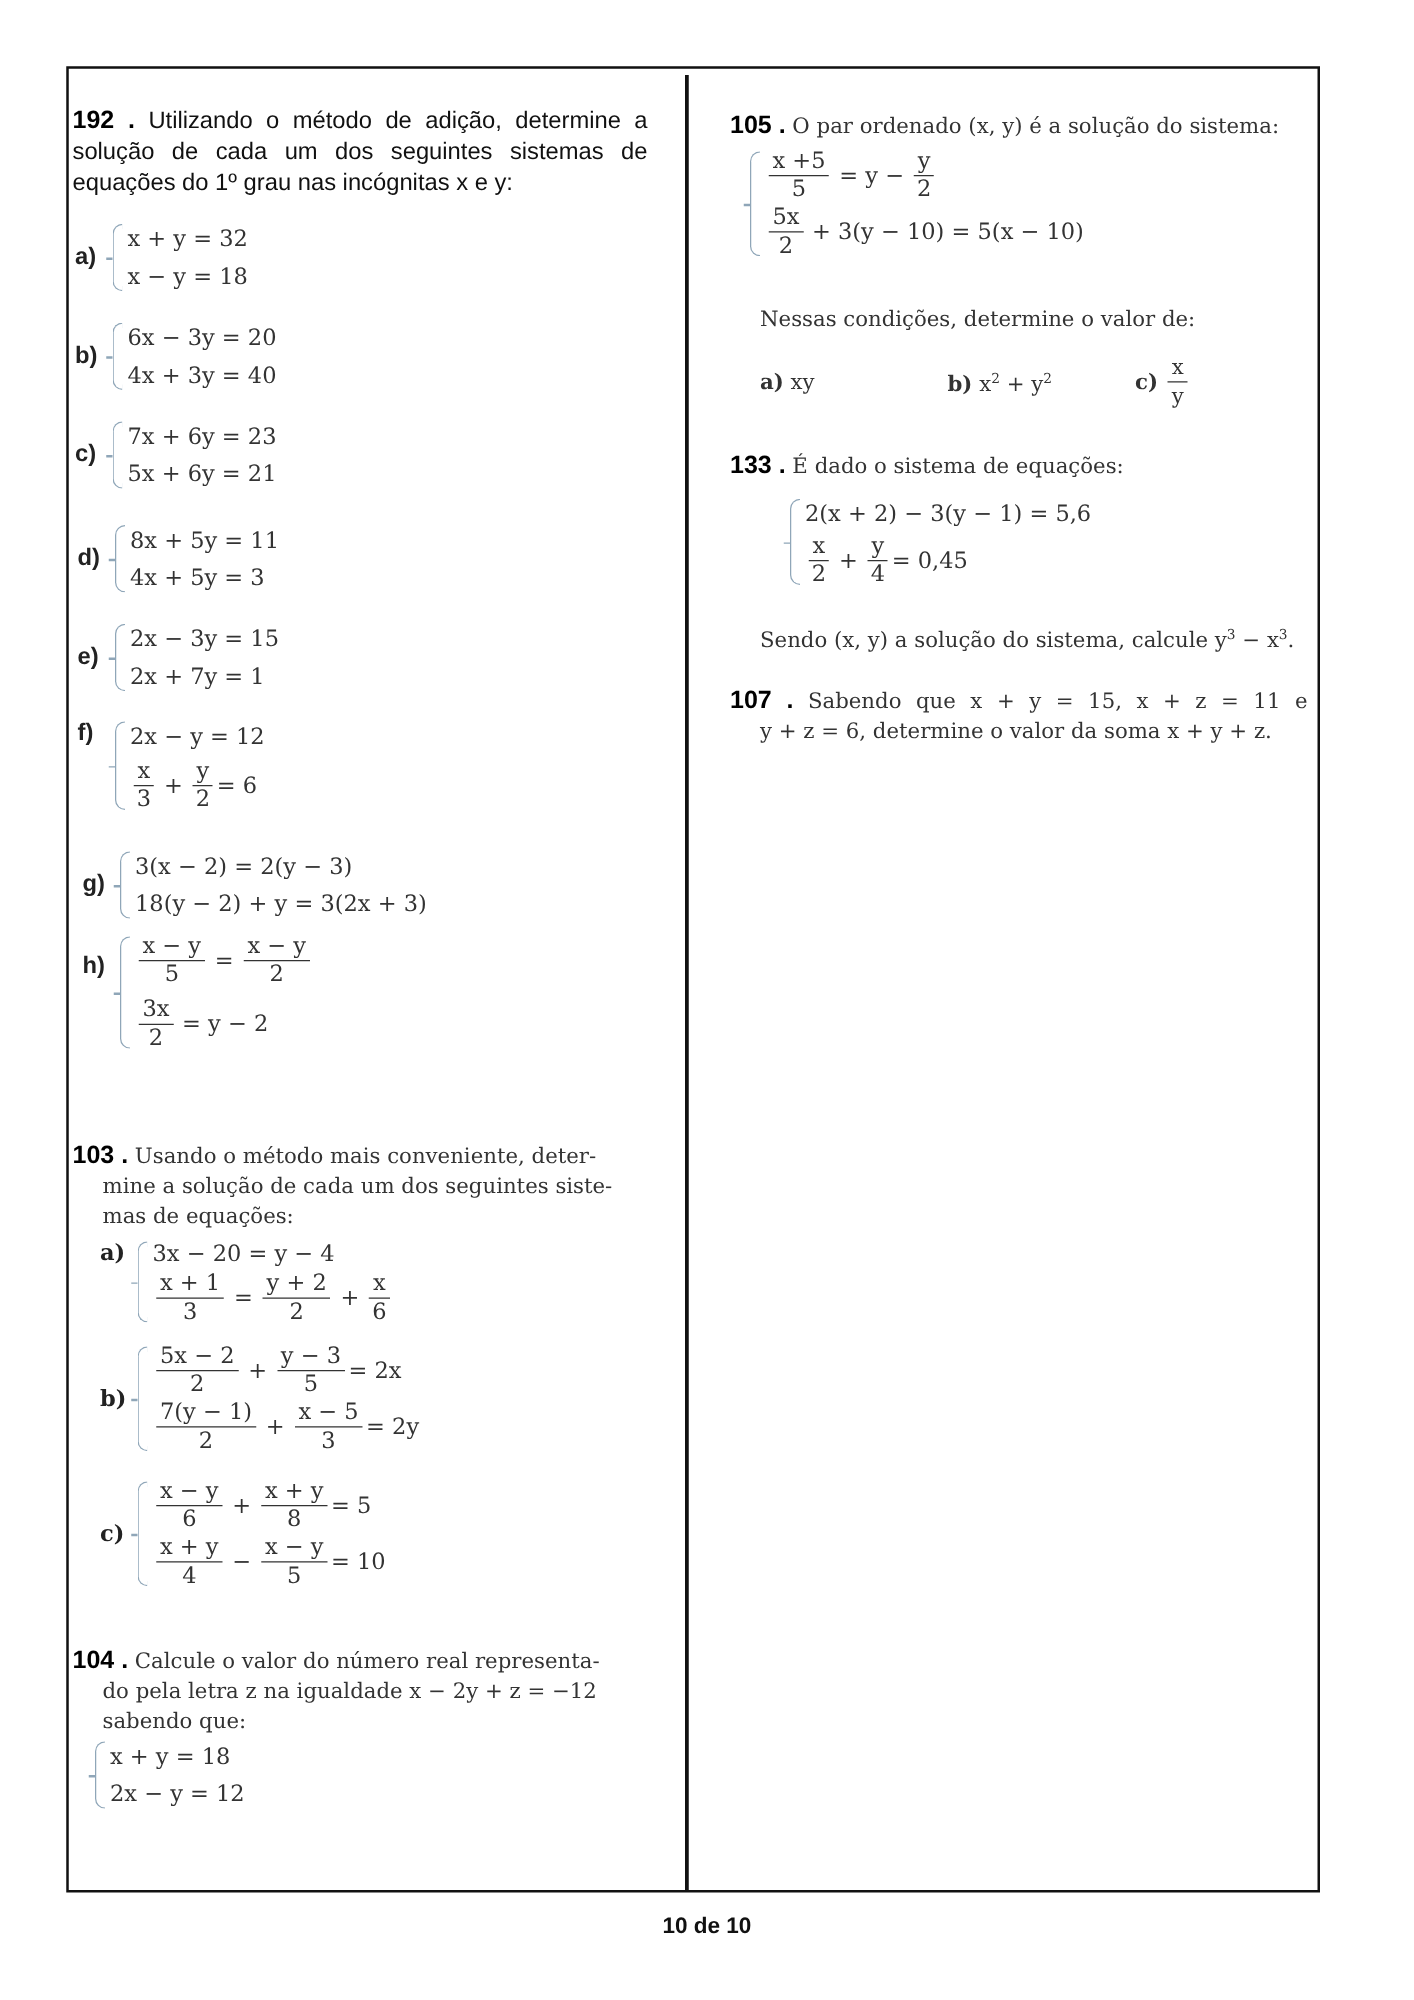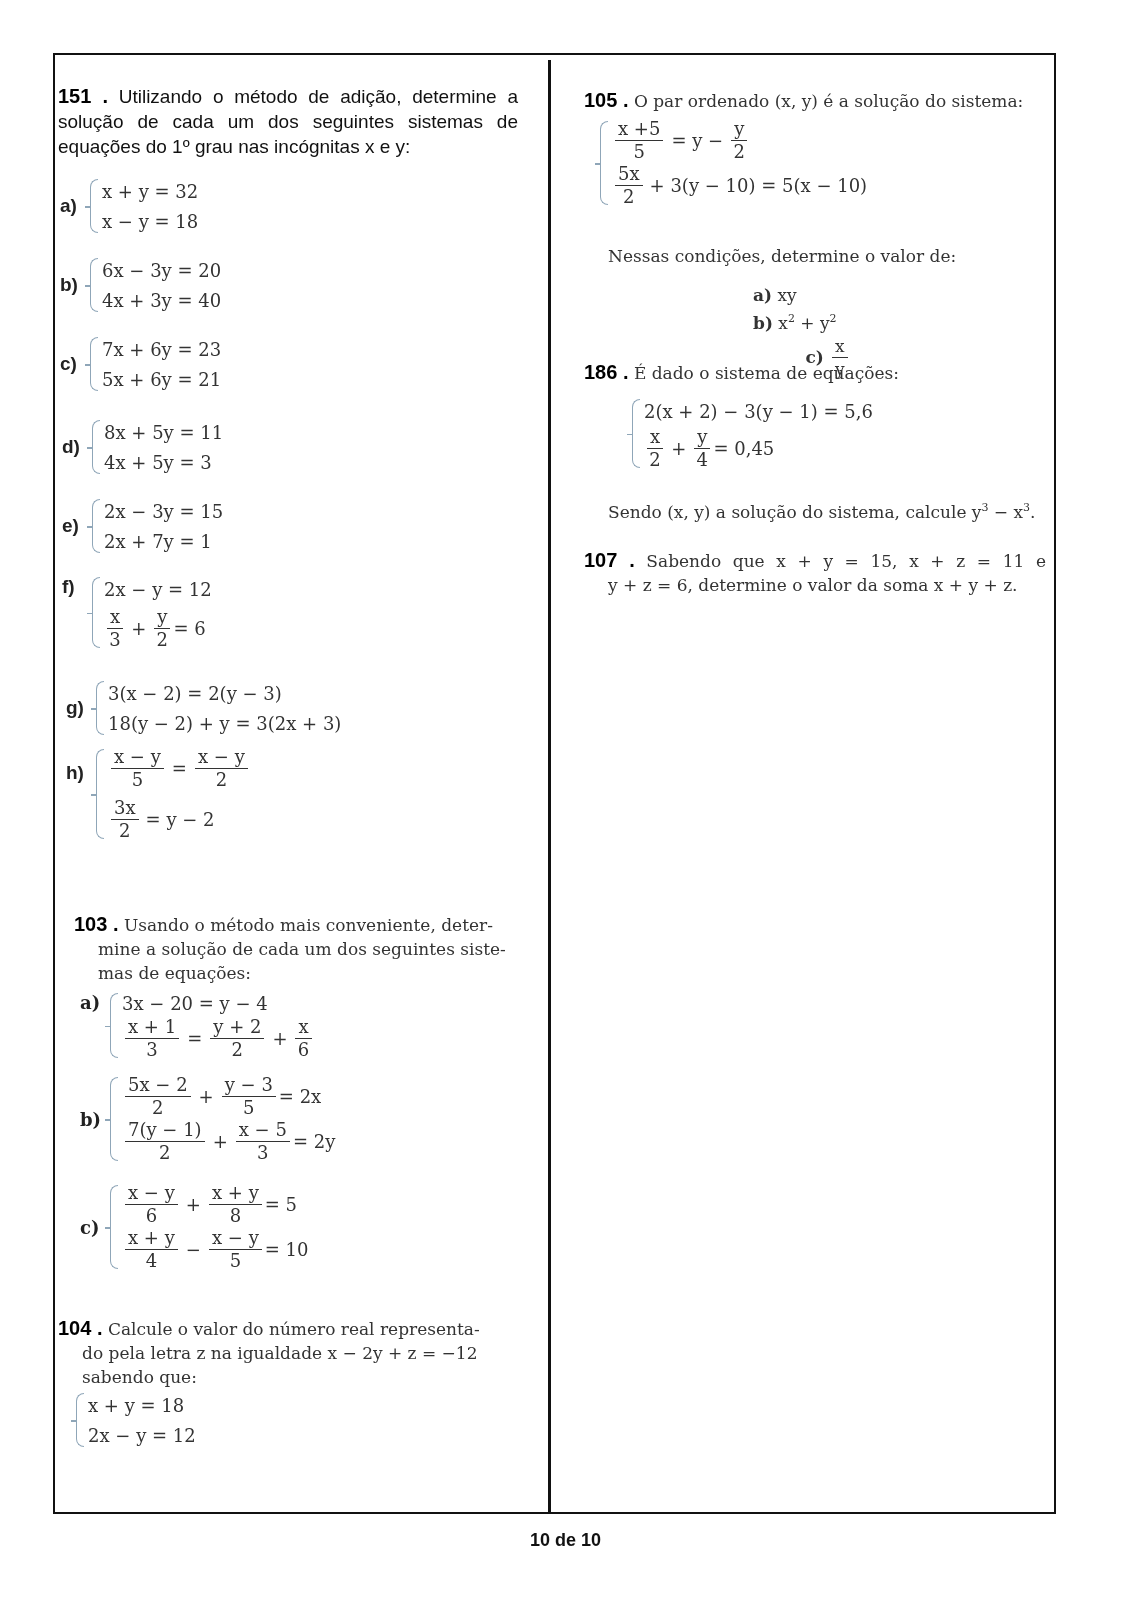--- a/index.html
+++ b/index.html
@@ -20,32 +20,32 @@
   .sys { position:relative; padding-left:12px; }
   .sys::before { content:""; position:absolute; left:0; top:3px; bottom:3px; width:7px; border:1.5px solid #8fa6b8; border-right:none; border-radius:8px 0 0 8px; }
   .sys::after { content:""; position:absolute; left:-5px; top:50%; width:5px; height:1.5px; background:#8fa6b8; }
   .eq { font-family:"DejaVu Serif", serif; font-size:18px; color:#333; white-space:nowrap; display:flex; align-items:center; min-height:30px; }
   .frac { display:inline-flex; flex-direction:column; align-items:center; vertical-align:middle; margin:0 3px; }
   .frac .n { border-bottom:1.3px solid #333; padding:0 3px; line-height:22px; }
   .frac .d { line-height:22px; }
   .op { margin:0 5px; }
   sup { font-size:11px; }
   .footer { position:absolute; left:0; width:1131px; top:1530px; text-align:center; font-family:"Liberation Sans", sans-serif; font-weight:bold; font-size:18px; color:#111; }
-  .abs { position:absolute;flex-direction:column; }
+  .abs { position:absolute; }
 </style>
 </head>
 <body>
 
 <div class="frame"></div>
 <div class="divider"></div>
 
 <div class="col left">
 
   <div class="sans justify" style="position:absolute; top:0; left:0; width:460px;">
-    <span class="qnum">151 .</span>
+    <span class="qnum">192 .</span>
     <span>Utilizando o método de adição, determine a solução de cada um dos seguintes sistemas de equações do 1º grau nas incógnitas x e y:</span>
   </div>
 
   <div class="item" style="top:92px; left:2px;">
     <span class="lbl">a)</span>
     <div class="sys">
       <div class="eq">x + y = 32</div>
       <div class="eq">x − y = 18</div>
     </div>
   </div>
@@ -119,21 +119,21 @@
       <div class="eq" style="margin-top:6px;">
         <span class="frac">
             <span class="n">3x</span>
             <span class="d">2</span>
           </span>
         <span style="margin-left:4px;">= y − 2</span>
       </div>
     </div>
   </div>
 
-  <div class="serif" style="position:absolute; top:828px; left:16px; width:482px;">
+  <div class="serif" style="position:absolute; top:828px; left:0; width:482px;">
     <div><span class="qnum">103 .</span> <span>Usando o método mais conveniente, deter-</span></div>
     <div class="indent">mine a solução de cada um dos seguintes siste-</div>
     <div class="indent">mas de equações:</div>
   </div>
 
   <div class="item" style="top:906px; left:22px; align-items:flex-start;">
     <span class="lbl serifb" style="margin-top:2px;">a)</span>
     <div class="sys">
       <div class="eq" style="min-height:26px;">3x − 20 = y − 4</div>
       <div class="eq">
@@ -270,21 +270,21 @@
     <div style="display:flex; align-items:center;">
       <b>c)</b>
       <span class="frac" style="margin-left:8px;">
           <span class="n">x</span>
           <span class="d">y</span>
         </span>
     </div>
   </div>
 
   <div class="serif" style="position:absolute; top:272px; left:0; white-space:nowrap;">
-    <span class="qnum">186 .</span>
+    <span class="qnum">133 .</span>
     <span>É dado o sistema de equações:</span>
   </div>
   <div class="item" style="top:308px; left:20px;margin-left:28px;">
     <div class="sys">
       <div class="eq">2(x + 2) − 3(y − 1) = 5,6</div>
       <div class="eq">
         <span class="frac">
             <span class="n">x</span>
             <span class="d">2</span>
           </span>

